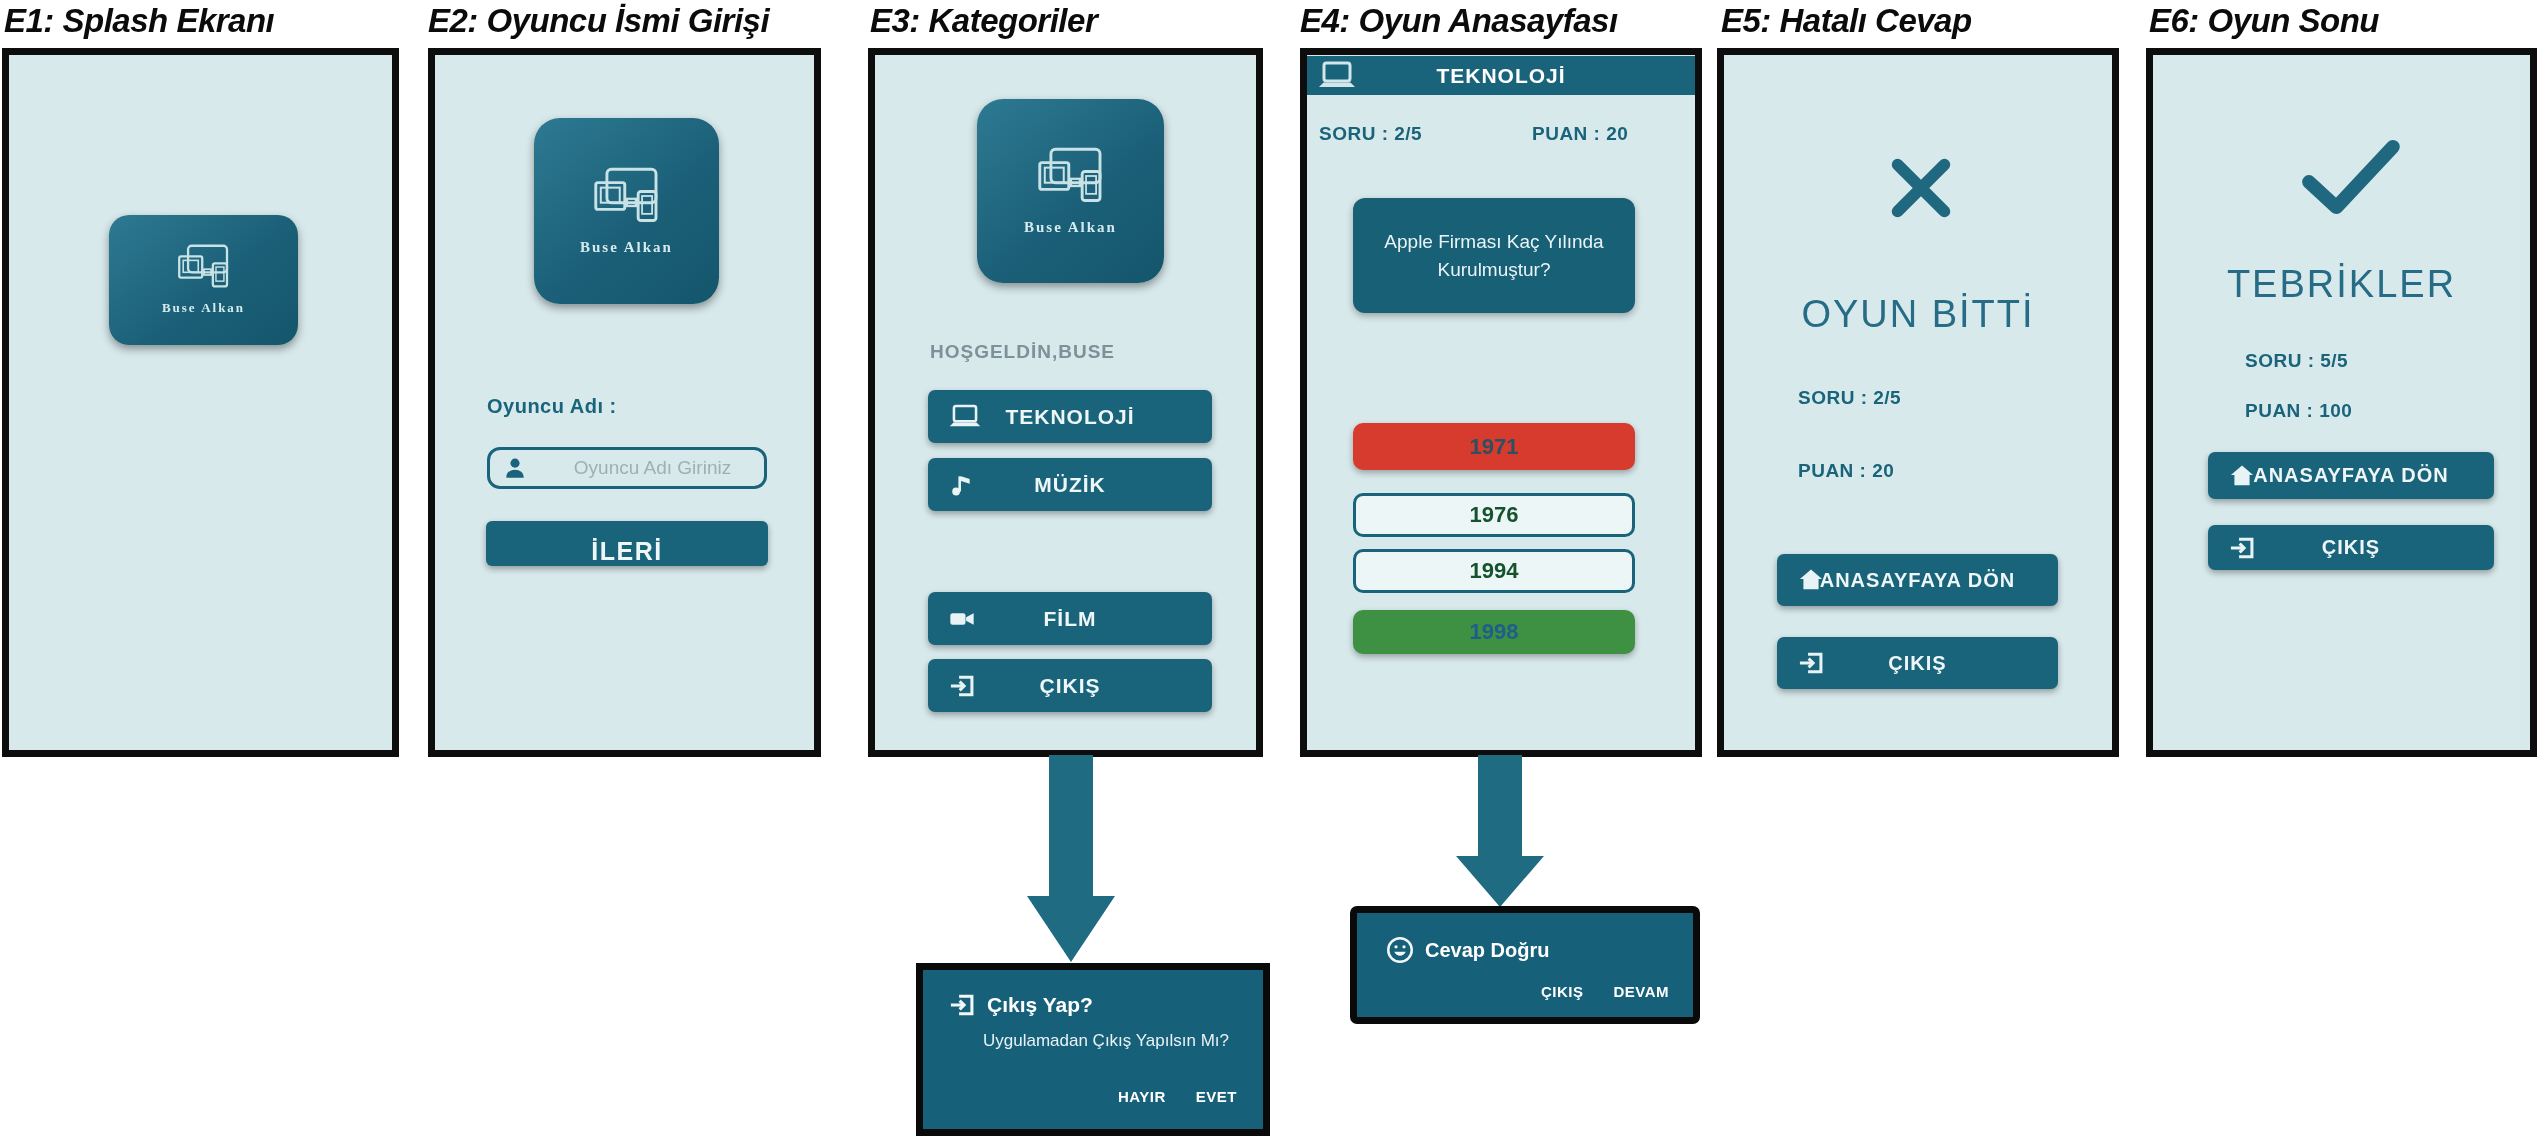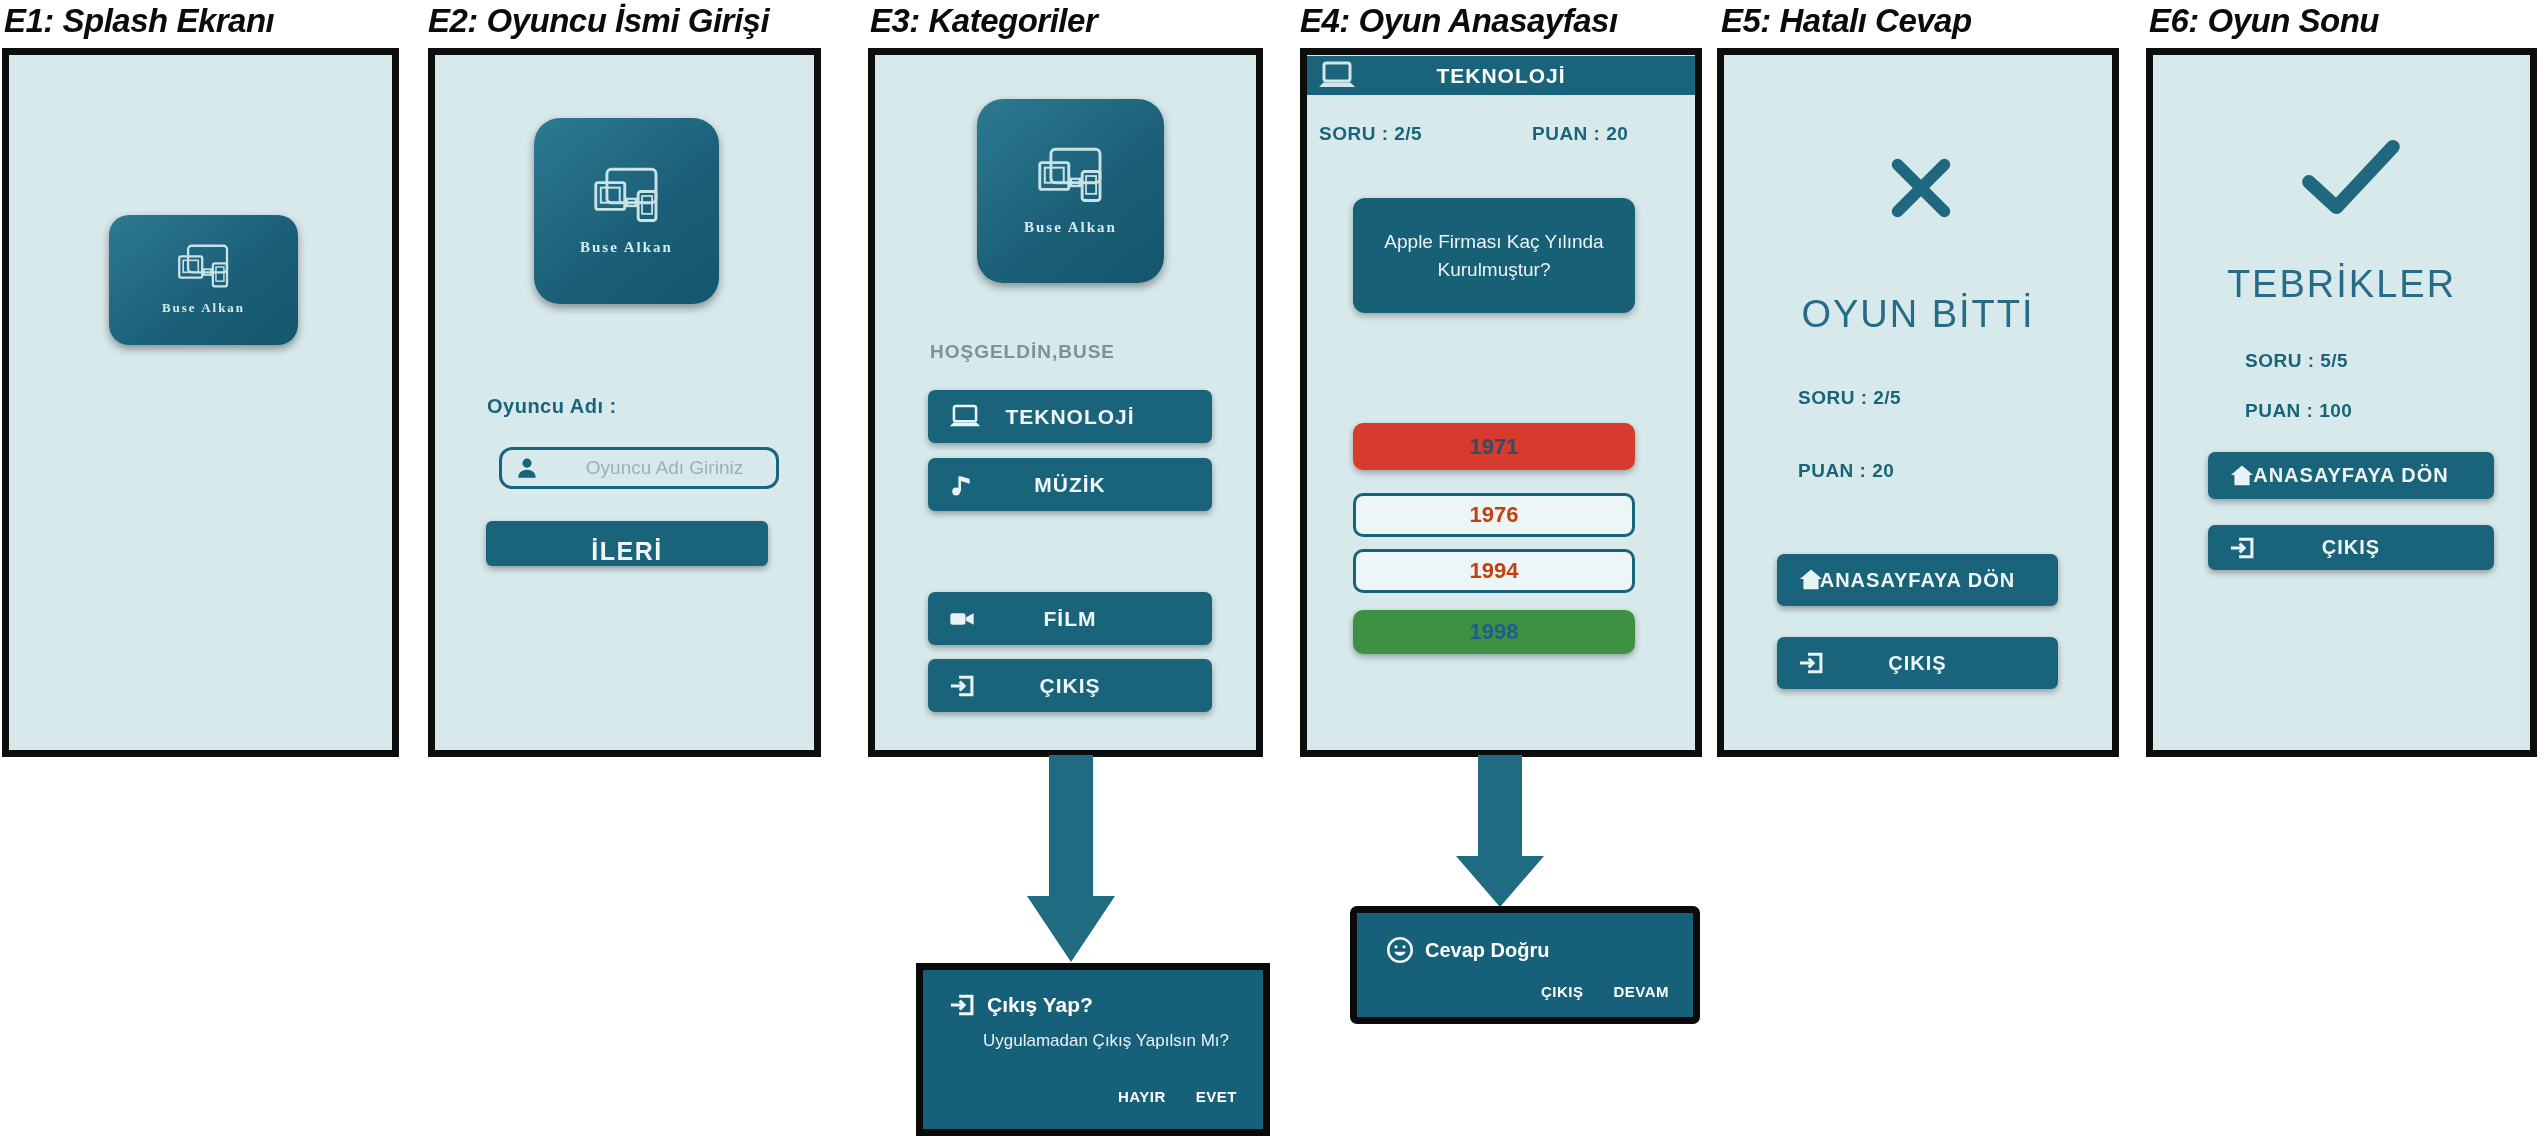--- a/index.html
+++ b/index.html
@@ -32,21 +32,21 @@
   .teal-btn{position:absolute;background:#19647b;border-radius:8px;color:#eef6f8;
             font-weight:bold;box-shadow:0 3px 6px rgba(0,0,0,.33);
             display:flex;align-items:center;justify-content:center;}
   .teal-btn .btn-ic{position:absolute;left:20px;top:50%;transform:translateY(-50%);
                     color:#e8f3f5;display:flex;}
   .teal-btn .lbl{letter-spacing:1px;}
 
   .ans{position:absolute;border-radius:10px;display:flex;align-items:center;justify-content:center;
        font-size:22px;font-weight:bold;box-sizing:border-box;}
   .ans-wrong{background:#d63b2d;color:#2c4f63;box-shadow:0 3px 6px rgba(0,0,0,.3);}
-  .ans-neutral{background:#ecf6f7;border:3px solid #19647b;color:#c2410c;}
+  .ans-neutral{background:#ecf6f7;border:3px solid #19647b;color:#14532d;}
   .ans-correct{background:#3e9142;color:#1f5d8d;box-shadow:0 3px 6px rgba(0,0,0,.3);}
 
   .qcard{position:absolute;background:#176076;border-radius:12px;color:#eaf4f6;
          display:flex;align-items:center;justify-content:center;text-align:center;
          font-size:19px;line-height:1.45;box-shadow:0 3px 7px rgba(0,0,0,.3);}
 
   .hdrbar{position:absolute;left:0;right:0;background:#19647b;display:flex;align-items:center;
           justify-content:center;color:#ffffff;font-weight:bold;}
 
   .bigword{position:absolute;left:0;right:0;text-align:center;color:#266c86;
@@ -102,21 +102,21 @@
           <rect x="44" y="22" width="16" height="26" rx="2.5" stroke-width="2.6"></rect>
           <rect x="47.5" y="26" width="9" height="16" stroke-width="1.6"></rect>
           <rect x="34" y="28.5" width="8" height="6.5" stroke-width="2"></rect>
         </svg>
       </span>
       <span class="appname" style="font-size:15px;margin-top:14px;">Buse Alkan</span>
     </div>
 
     <div class="teal-text" style="position:absolute;left:52px;top:340px;font-size:20px;">Oyuncu Adı :</div>
 
-    <div class="input-box" style="left:64px;top:392px;width:280px;height:42px;">
+    <div class="input-box" style="left:52px;top:392px;width:280px;height:42px;">
       <span style="margin-left:12px;color:#19647b;display:flex;">
         <svg width="26" height="26" viewBox="0 0 24 24" fill="currentColor">
           <circle cx="12" cy="7.5" r="4.2"></circle>
           <path d="M4 20.5c0-4.4 3.6-7 8-7s8 2.6 8 7v.5H4z"></path>
         </svg>
       </span>
       <input type="text" placeholder="Oyuncu Adı Giriniz" style="">
     </div>
 
     <button class="teal-btn" style="left:51px;top:466px;width:282px;height:45px;border-radius:6px;font-size:25px;align-items:flex-end;">

